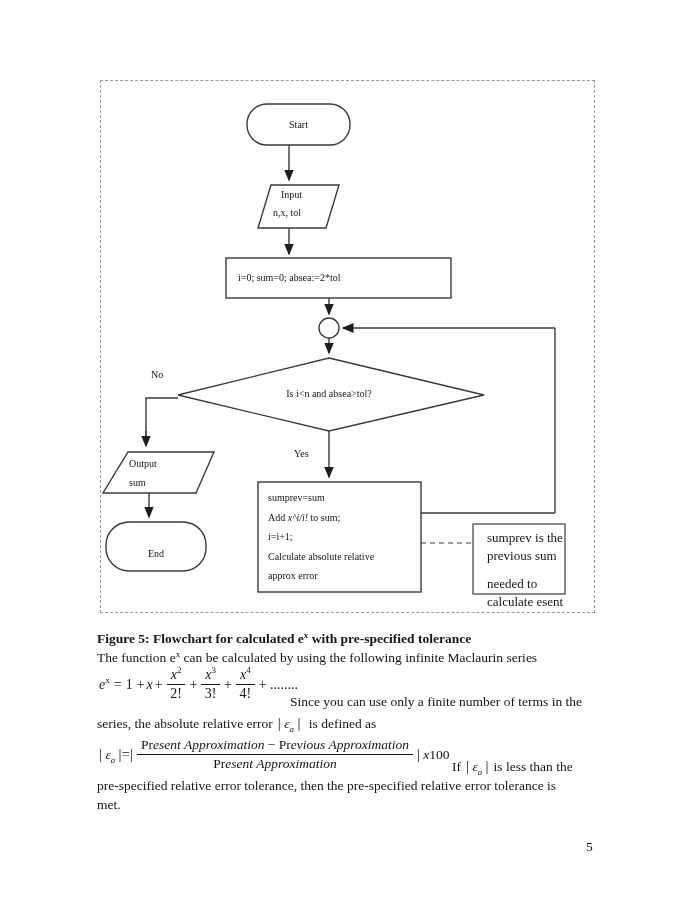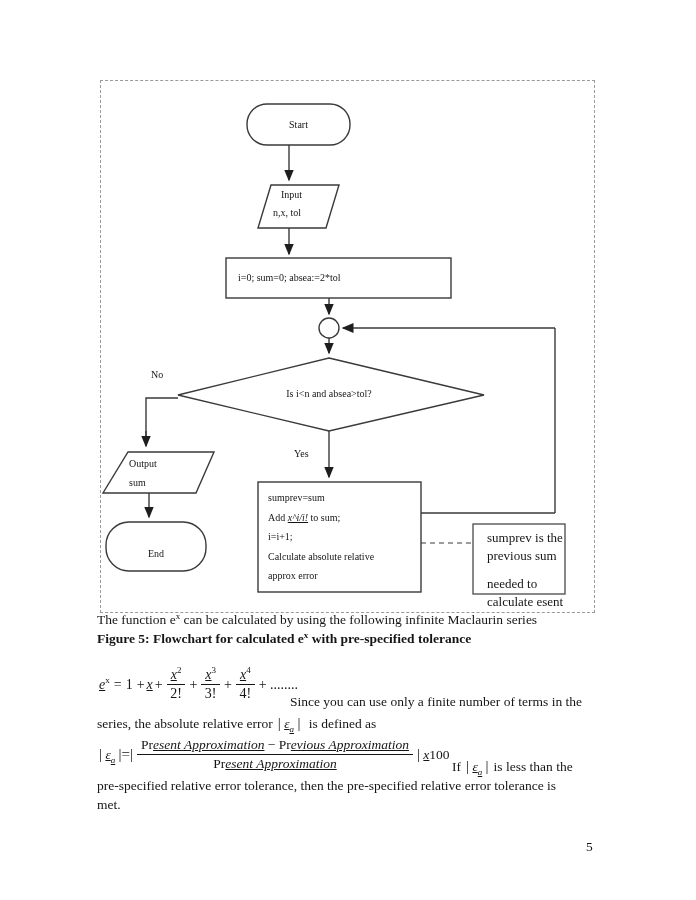--- a/index.html
+++ b/index.html
@@ -16,21 +16,21 @@
   .fig svg{position:absolute;left:0;top:0;}
   .lbl{position:absolute;font-size:10px;line-height:18px;color:#151515;white-space:nowrap;}
   .ctr{display:flex;align-items:center;justify-content:center;text-align:center;}
   .proc2{line-height:19.5px;}
   .comment{line-height:17.5px;font-size:13px;}
   
   .bodyline{position:absolute;font-size:13.5px;line-height:18px;white-space:nowrap;color:#151515;}
   .caption{font-weight:bold;}
   sup{font-size:9px;vertical-align:super;line-height:0;}
   sub{font-size:9px;vertical-align:sub;line-height:0;}
-  var{font-style:italic;font-family:"Liberation Serif", serif;text-decoration:underline;}
+  var{font-style:italic;font-family:"Liberation Serif", serif;}
   .mrow{display:flex;align-items:center;font-size:14px;}
   .mrow > span{margin:0 2px;}
   .frac{display:inline-block;text-align:center;margin:0 3px;}
   .frac .num{display:block;border-bottom:1px solid #151515;padding:0 4px 1px 4px;}
   .frac .den{display:block;padding-top:1px;}
   .bar{font-size:15px;}
   .eps-wrap{margin:0 5px;}
 </style>
 </head>
 <body>
@@ -117,21 +117,21 @@
   <div class="lbl comment" style="left:386px;top:448px;">
     <span style="display:block;">sumprev is the</span>
     <span style="display:block;">previous sum</span>
     <span style="display:block;margin-top:11px;">needed to</span>
     <span style="display:block;">calculate esent</span>
   </div>
 </div>
 
 <div class="bodyline caption" style="left:97px;top:630px;"><span>Figure 5: Flowchart for calculated e</span><sup>x</sup><span> with pre-specified tolerance</span></div>
 
-<div class="bodyline" style="left:97px;top:611px;"><span>The function e</span><sup>x</sup><span> can be calculated by using the following infinite Maclaurin series</span></div>
+<div class="bodyline" style="left:97px;top:649px;"><span>The function e</span><sup>x</sup><span> can be calculated by using the following infinite Maclaurin series</span></div>
 
 <div class="mrow abs" style="left:97px;top:667px;">
   <span><var>e</var><sup>x</sup></span>
   <span>=</span>
   <span>1</span>
   <span>+</span>
   <var>x</var>
   <span>+</span>
   <span class="frac">
       <span class="num"><var>x</var><sup>2</sup></span>

